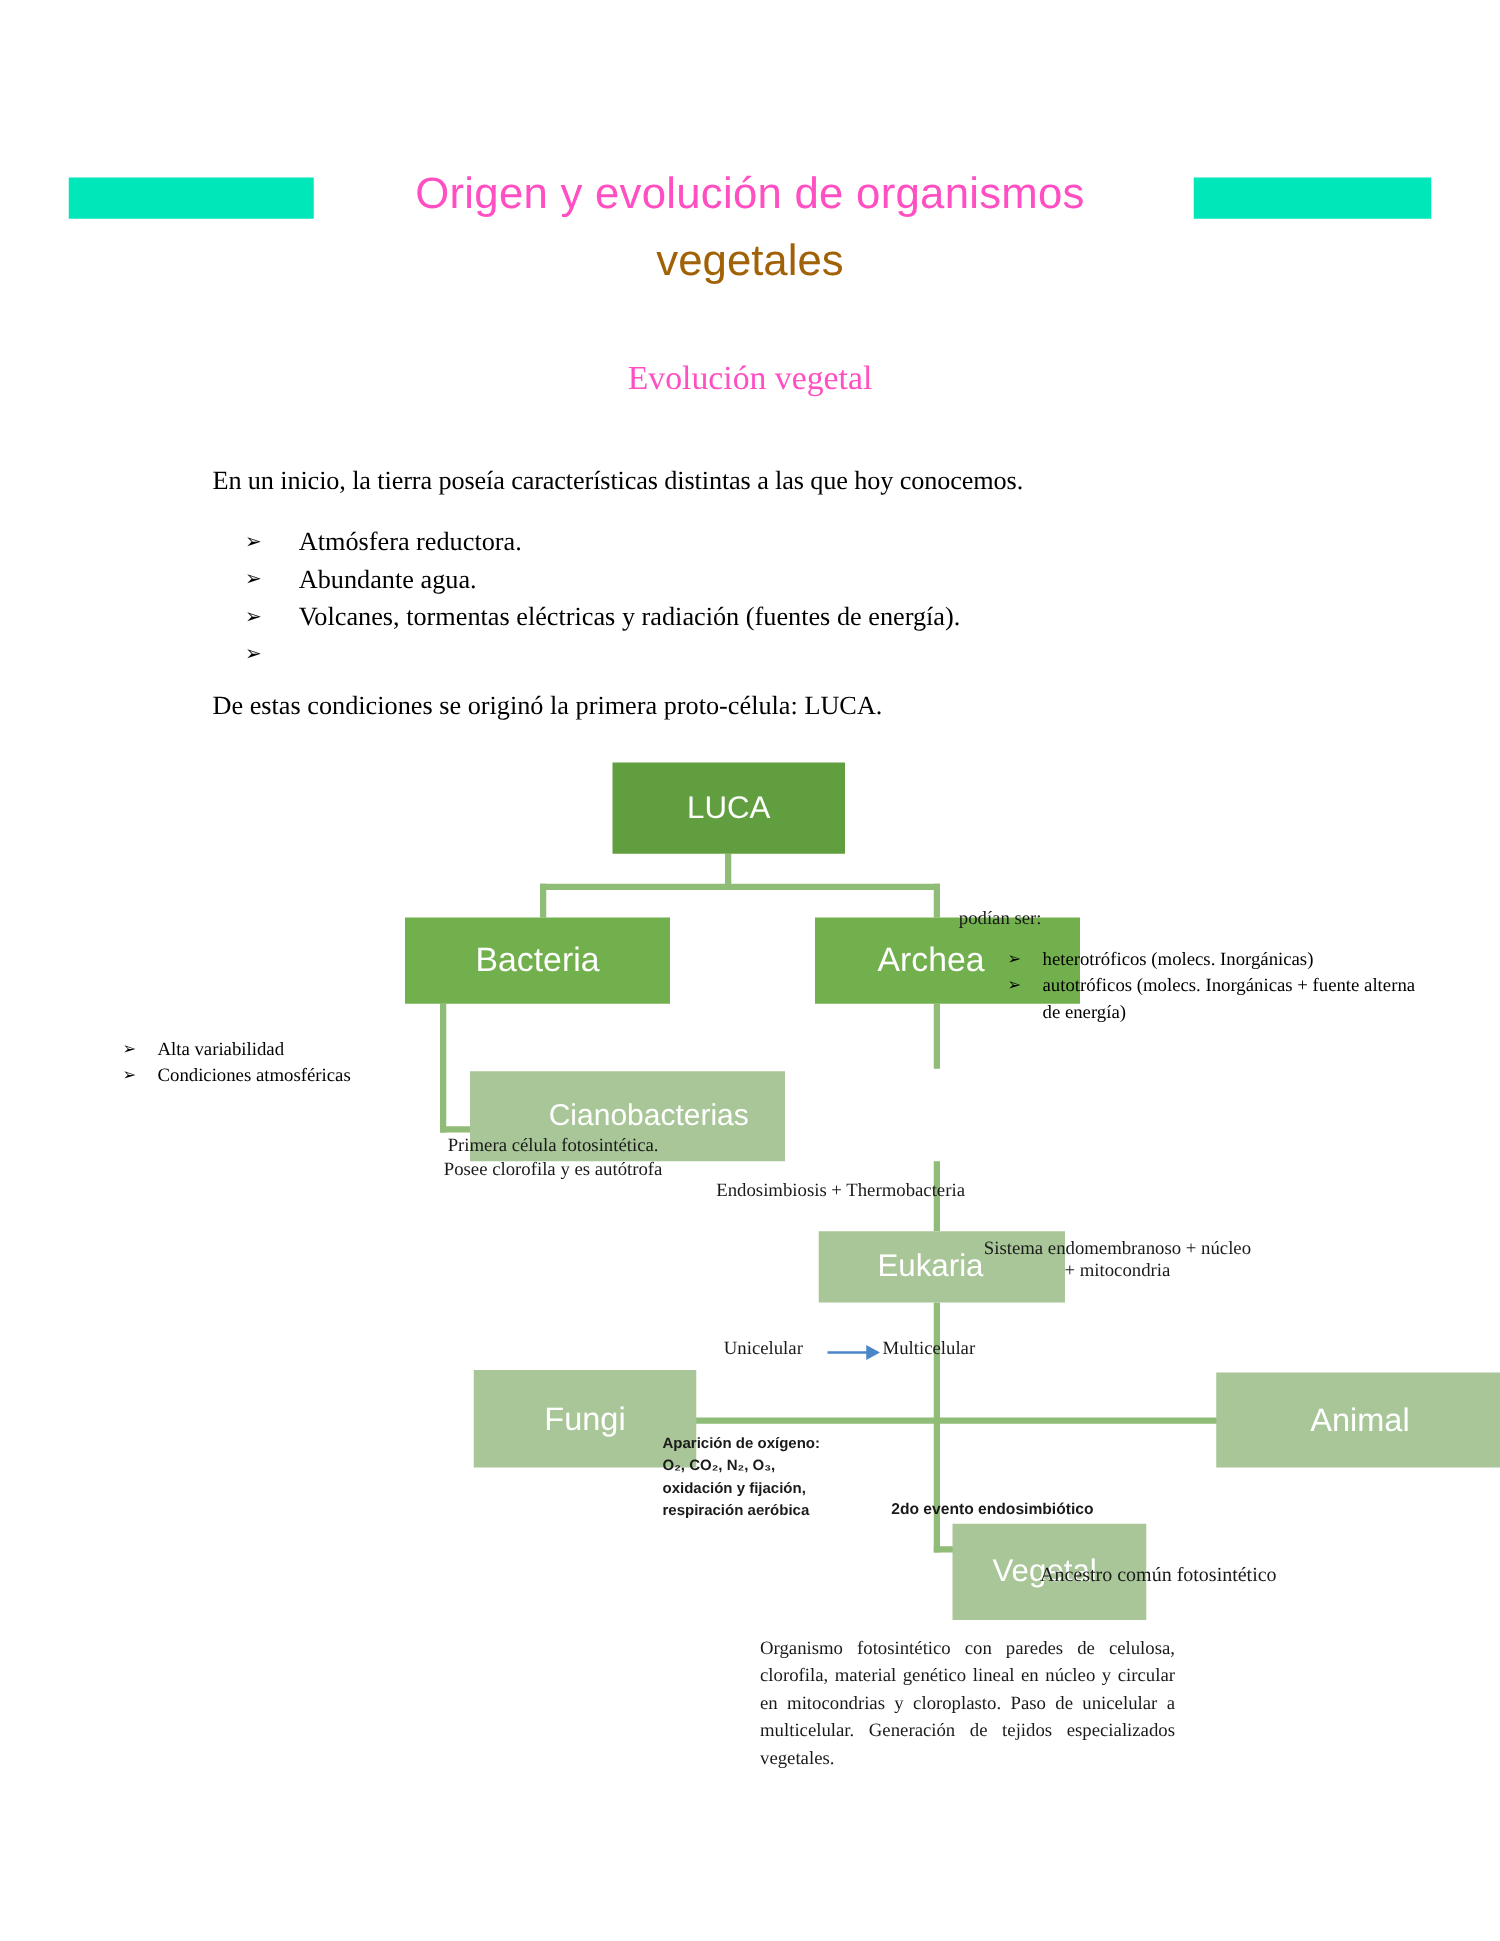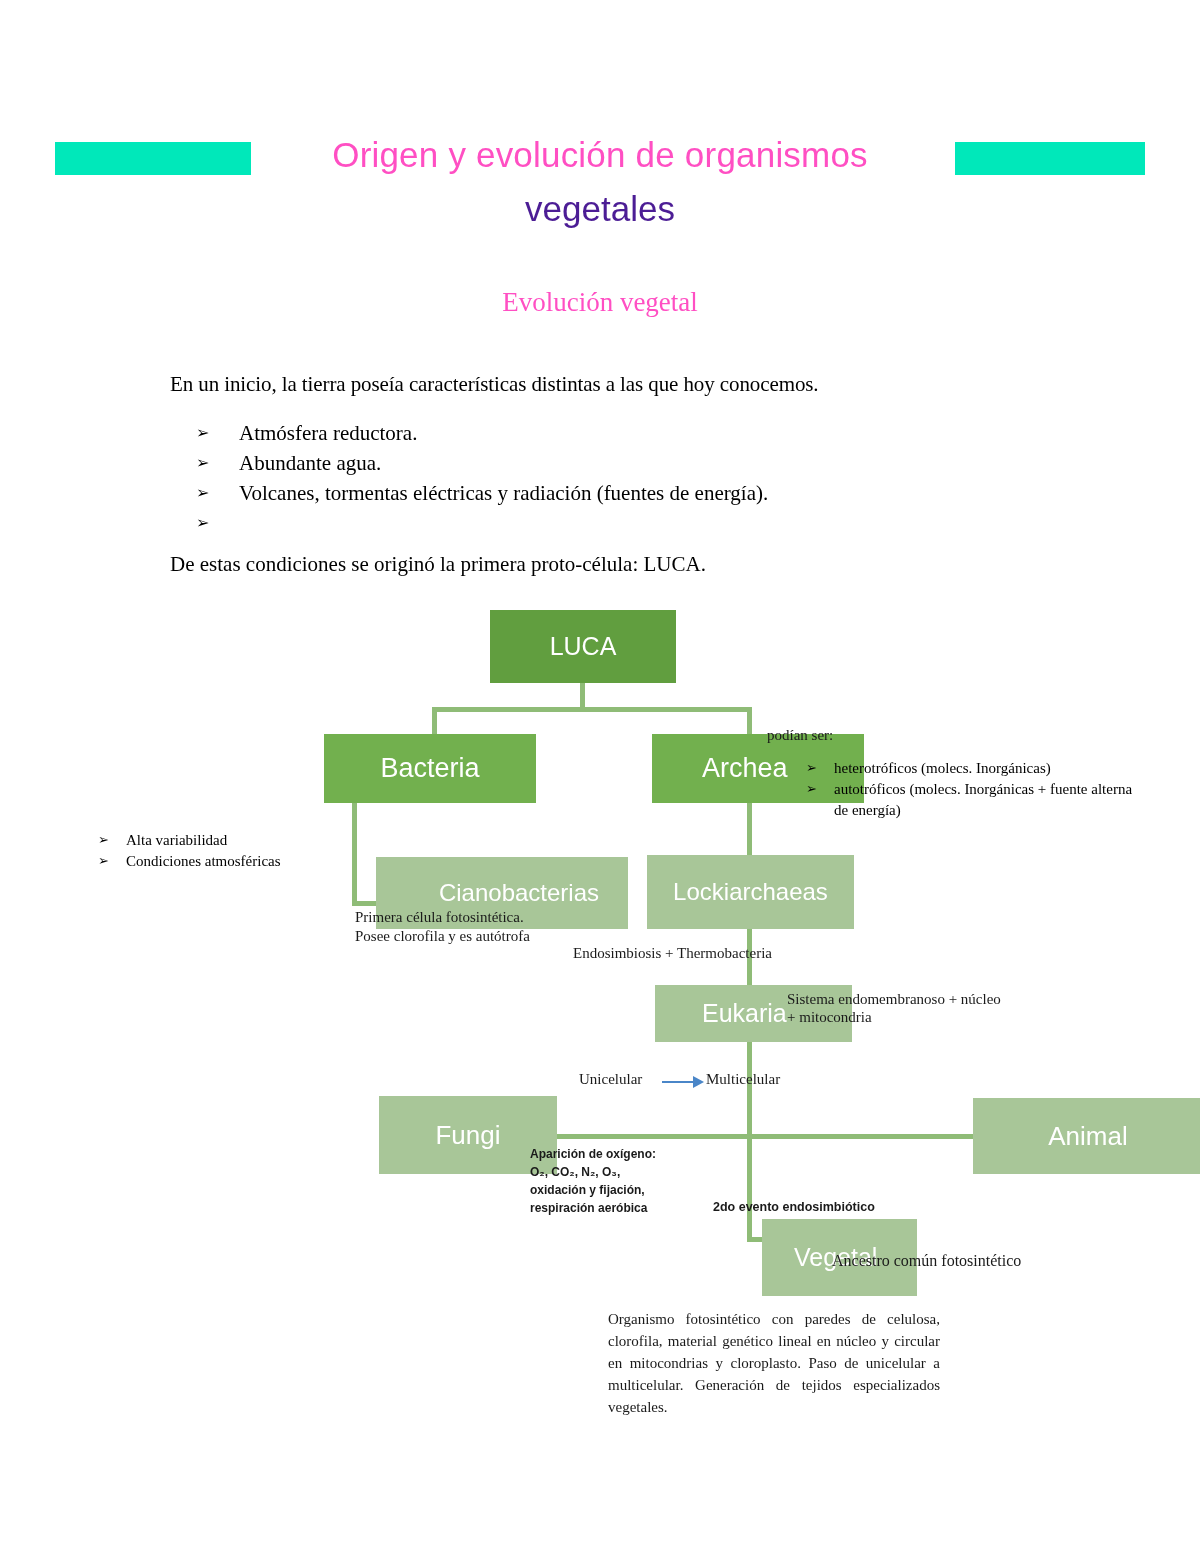--- a/index.html
+++ b/index.html
@@ -44,21 +44,21 @@
     line-height: 54px;
     color: #ff4fc3;
     font-weight: 400;
     letter-spacing: 0.2px;
   }
   .title-text2 {
     display: block;
     font-family: "Liberation Sans", sans-serif;
     font-size: 35px;
     line-height: 54px;
-    color: #4c1d95;
+    color: #a16207;
   }
 
   .subtitle {
     position: absolute;
     left: 0;
     top: 287px;
     width: 1200px;
     text-align: center;
     font-family: "Liberation Serif", serif;
     font-size: 27px;
@@ -130,20 +130,21 @@
     position: absolute;
     font-family: "Liberation Sans", sans-serif;
     font-size: 13px;
     line-height: 17px;
     color: #1a1a1a;
   }
   .note.serif {
     font-family: "Liberation Serif", serif;
     font-size: 15px;
     line-height: 19px;
+    text-align: center;
   }
   .note-list { position: absolute; }
   .note-list .row {
     position: relative;
     padding-left: 34px;
     font-family: "Liberation Serif", serif;
     font-size: 15px;
     line-height: 21px;
     white-space: nowrap;
   }
@@ -243,23 +244,20 @@
   </div>
 
   <div class="node mid" style="left:652px; top:734px; width:212px; height:69px; font-size:27px; justify-content:flex-start; padding-left:50px; box-sizing:border-box;">
     <span>Archea</span>
   </div>
 
   <div class="node light" style="left:376px; top:857px; width:218px; height:72px; font-size:24px;padding-left:34px;">
     <span>Cianobacterias</span>
   </div>
 
-  <div class="node light" style="left:647px; top:855px; width:207px; height:74px; font-size:24px;">
-    <span>Lockiarchaeas</span>
-  </div>
 
   <div class="node light" style="left:655px; top:985px; width:197px; height:57px; font-size:25px; justify-content:flex-start; padding-left:47px; box-sizing:border-box;">
     <span>Eukaria</span>
   </div>
 
   <div class="node light" style="left:379px; top:1096px; width:178px; height:78px; font-size:26px;">
     <span>Fungi</span>
   </div>
 
   <div class="node light" style="left:973px; top:1098px; width:230px; height:76px; font-size:26px;">

